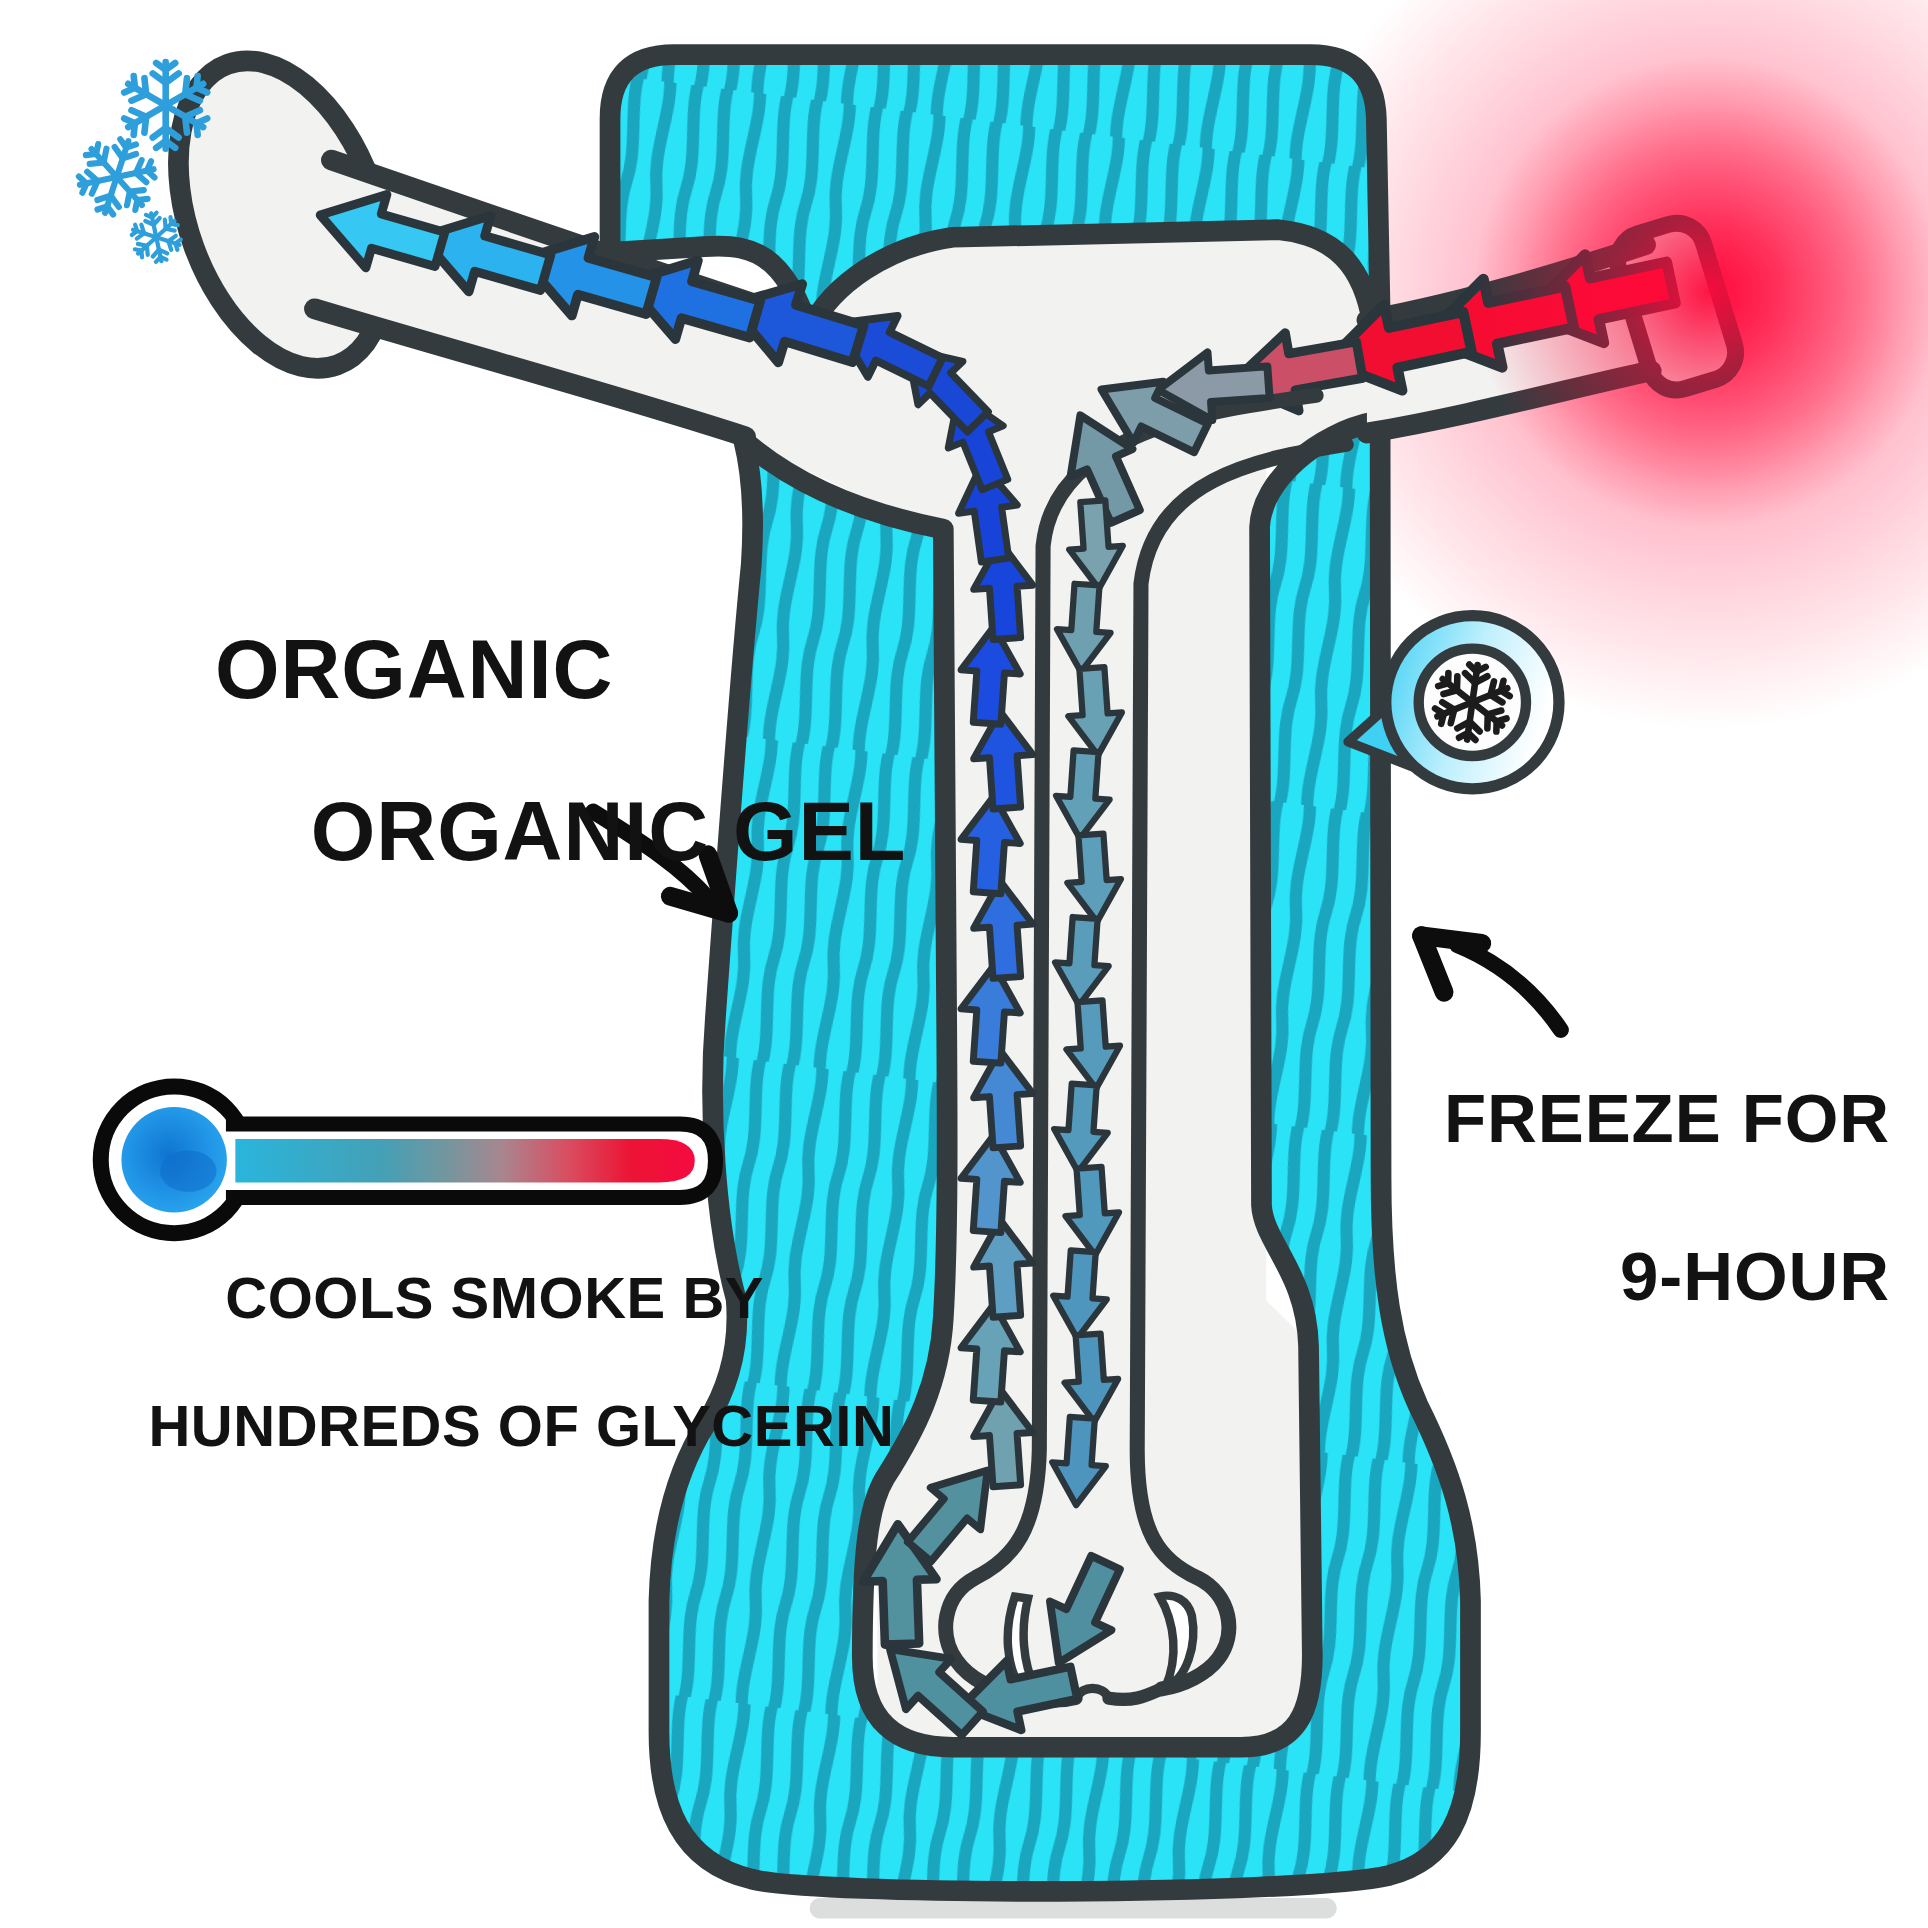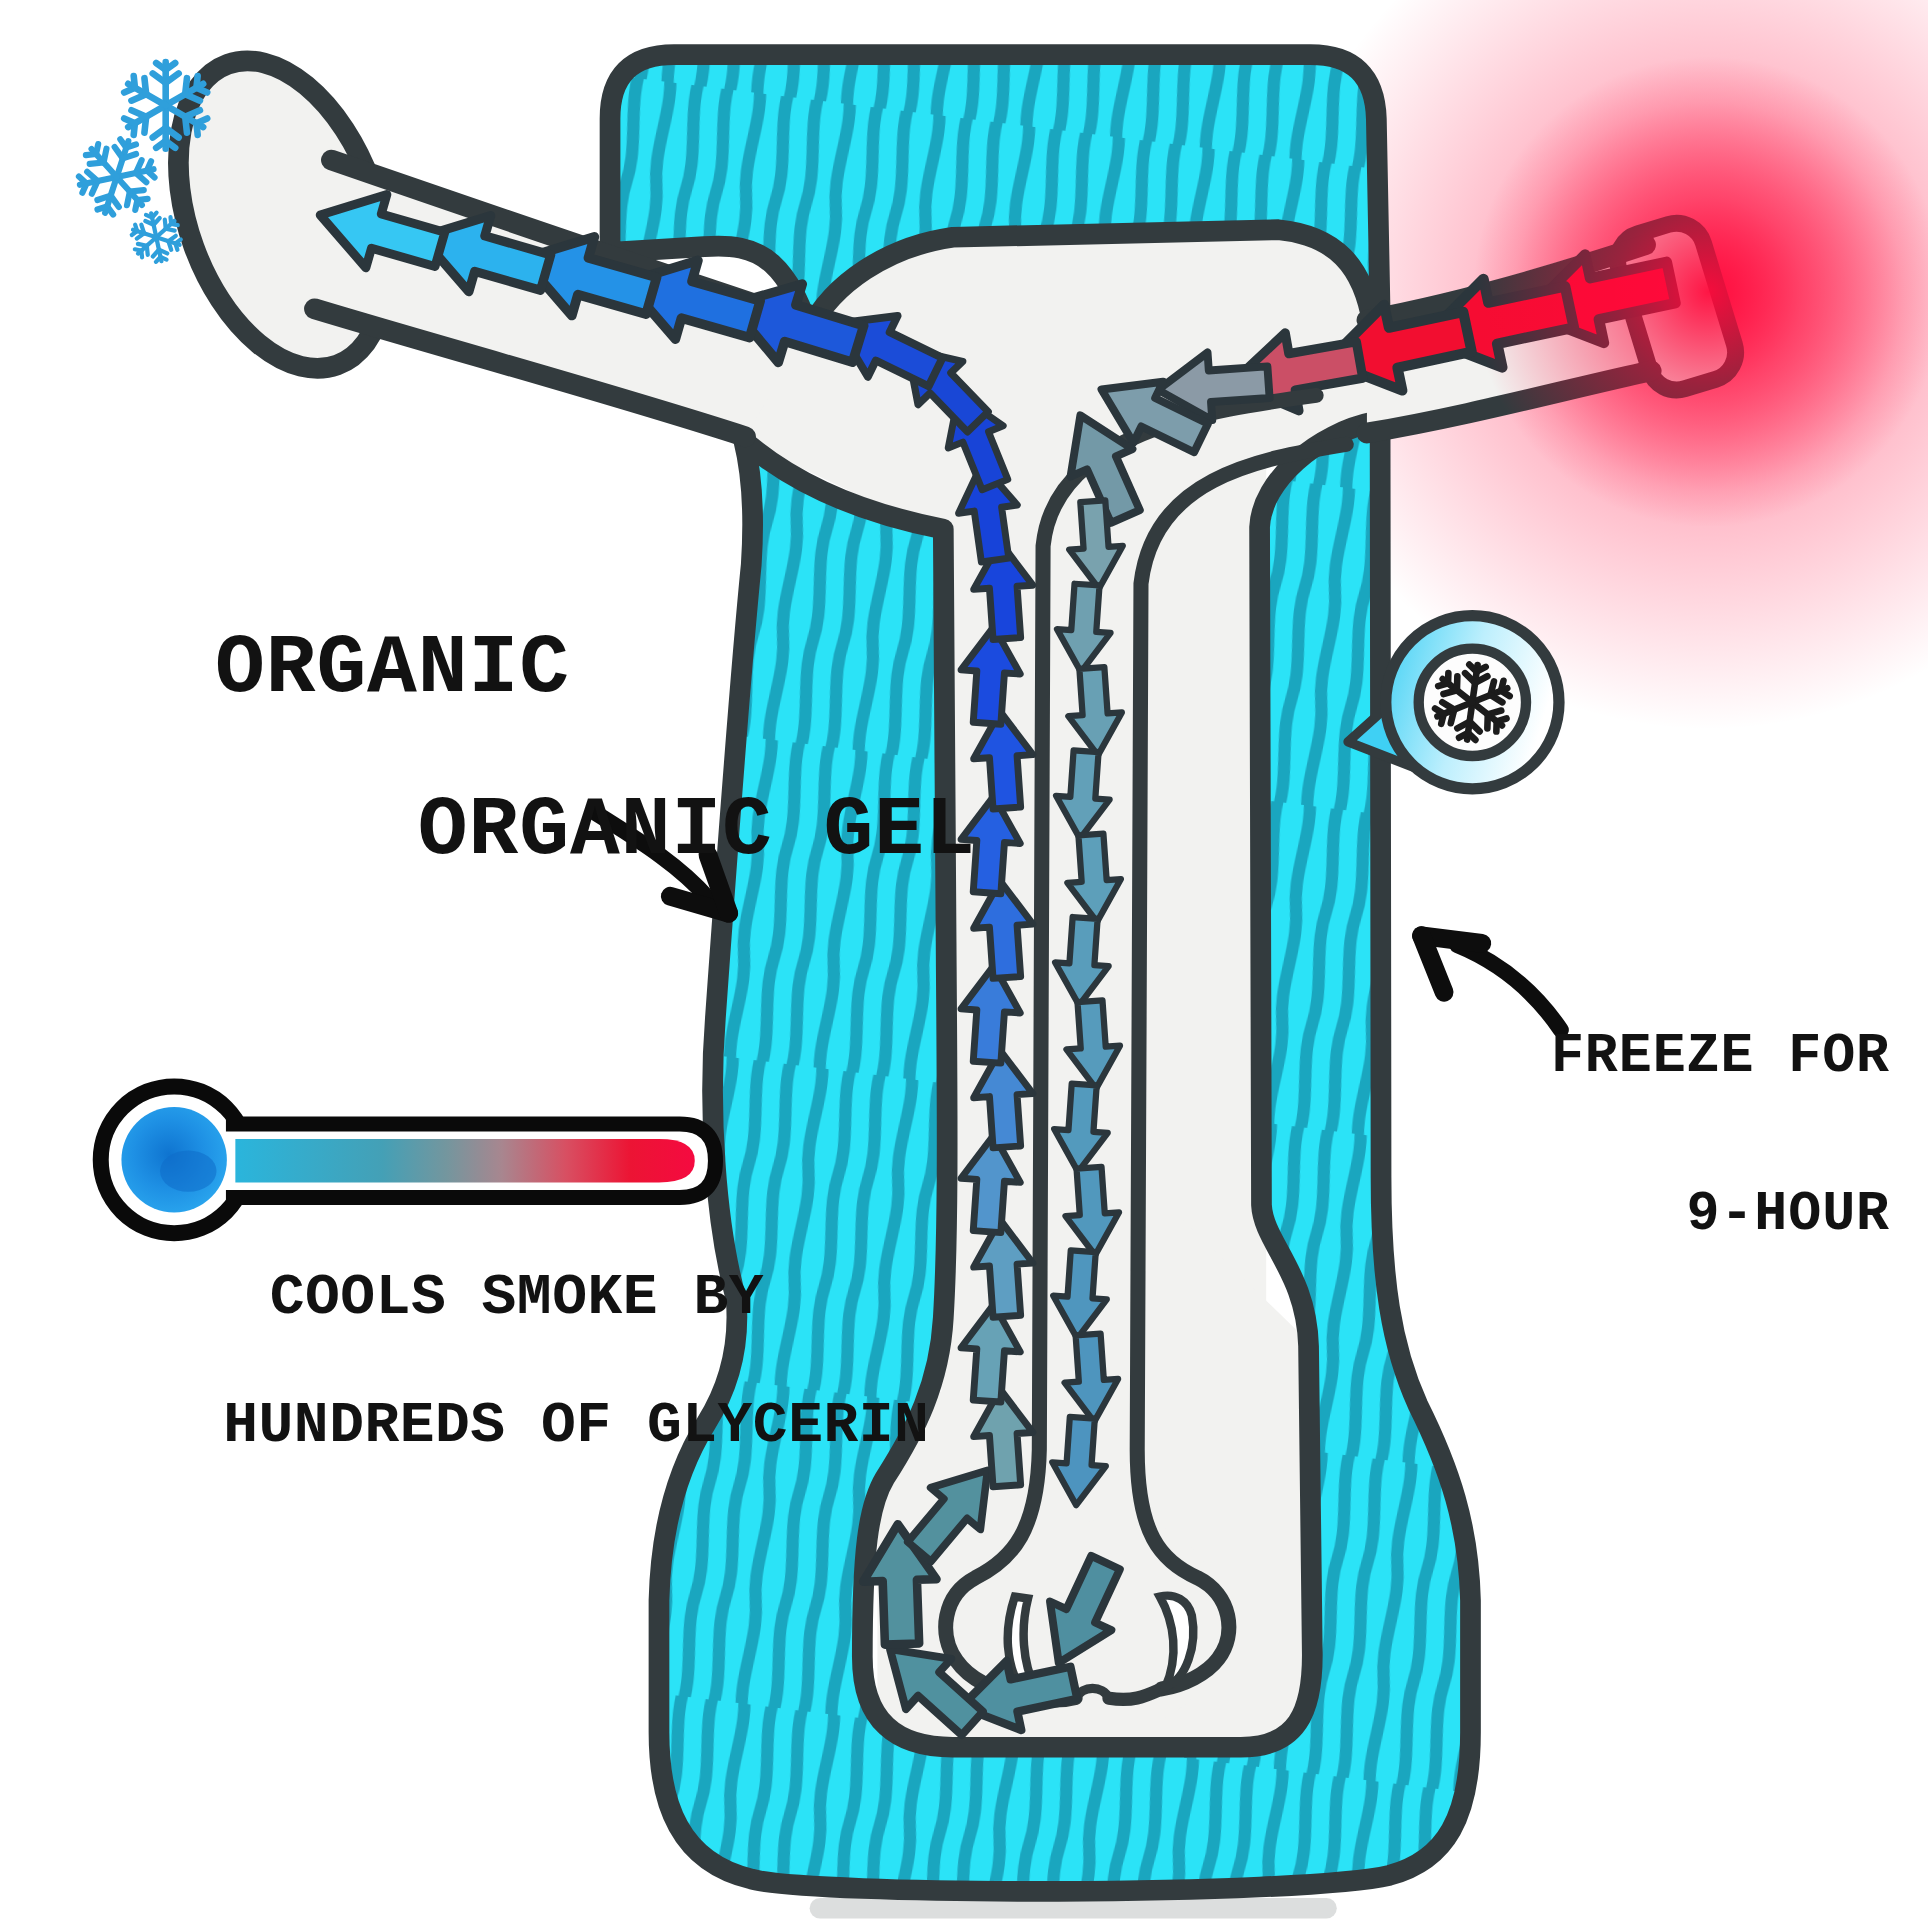--- a/index.html
+++ b/index.html
@@ -1,21 +1,21 @@
 <!DOCTYPE html>
 <html style="font-size:15px"><head>
 <meta charset="utf-8">
 <style>
   html,body{margin:0;padding:0;background:#ffffff;}
   .stage{position:relative;width:1928px;height:1928px;background:#7dd3fc;overflow:hidden;
-         font-family:Liberation Mono, monospace;}
+         font-family:Liberation Sans, sans-serif;}
   .stage svg{position:absolute;left:0;top:0;}
   .lbl{position:absolute;color:#121212;font-weight:700;white-space:pre;}
   .lbl-organic{left:215px;top:629px;font-size:83px;line-height:81px;text-align:left;letter-spacing:0.9px;}
-  .lbl-freeze{right:38px;top:1017px;font-size:55px;line-height:79px;text-align:right;letter-spacing:0.9px;}
+  .lbl-freeze{right:38px;top:1079px;font-size:69px;line-height:79px;text-align:right;letter-spacing:0.9px;}
   .lbl-cools{left:82px;top:1266px;width:682px;font-size:58px;line-height:64px;text-align:right;letter-spacing:0.5px;}
 </style>
 </head>
 <body>
 
 <div class="stage">
   <svg id="art" width="1928" height="1928" viewBox="0 0 2048 2048">
 <defs>
   <pattern id="gly" patternUnits="userSpaceOnUse" width="96" height="340" patternTransform="rotate(7)">
     <rect width="96" height="340" fill="#2be3f7"></rect>

